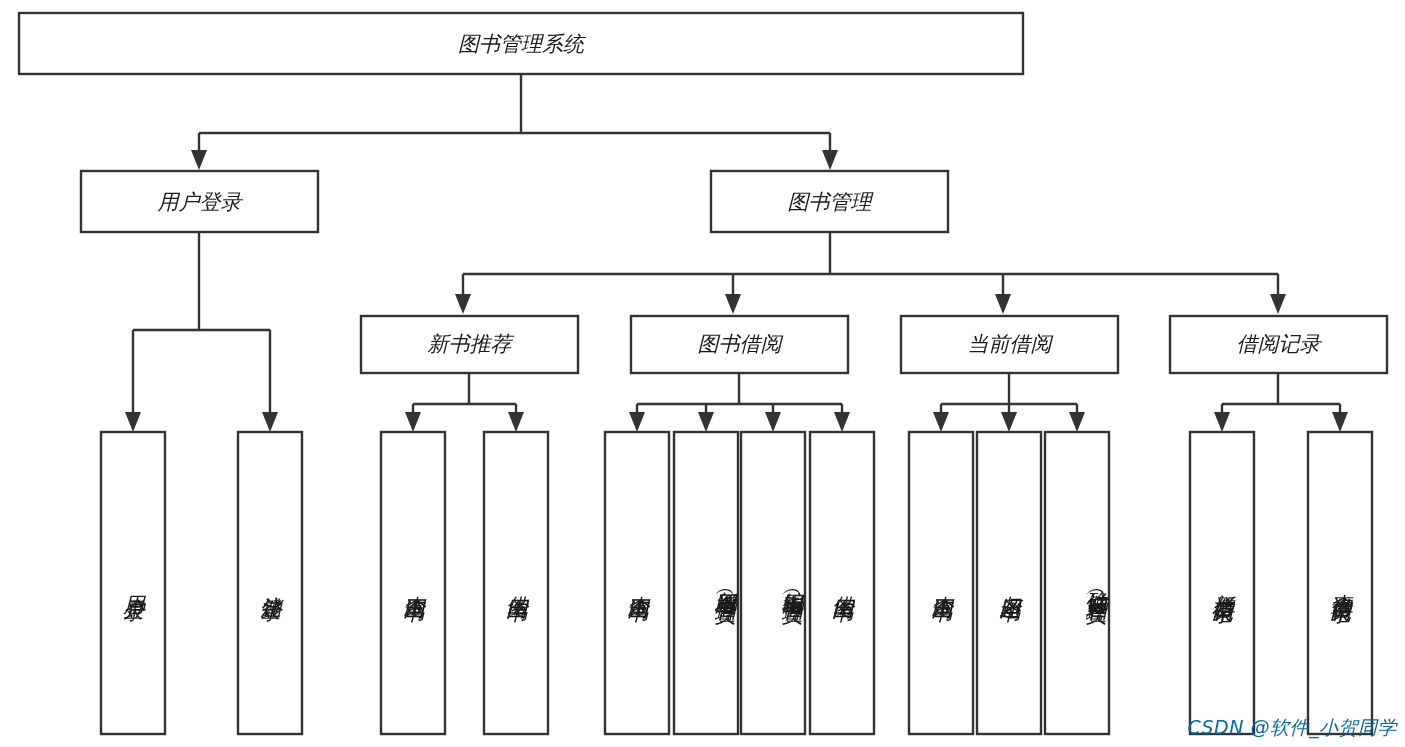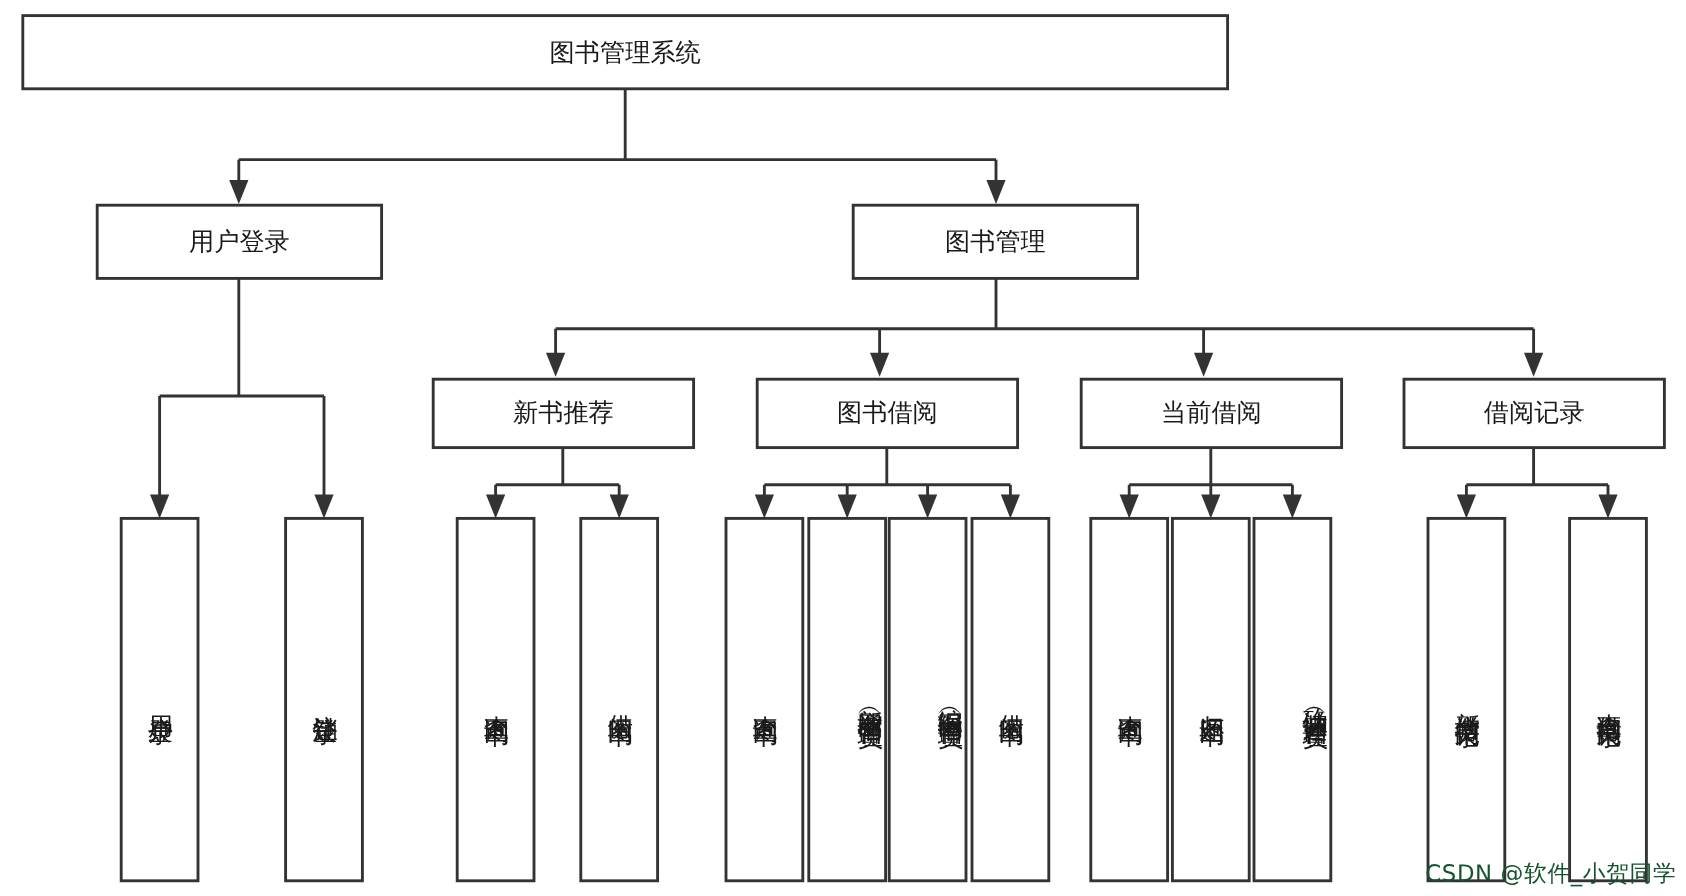--- a/index.html
+++ b/index.html
@@ -13,20 +13,21 @@
     position: relative;
     overflow: hidden;
     font-family: "DejaVu Sans", "Liberation Sans", sans-serif;
   }
   #diagram-root {
     position: absolute;
     left: 0;
     top: 0;
     width: 1405px;
     height: 747px;
+    font-style: italic;
   }
   .node-box {
     fill: #ffffff;
     stroke: #333333;
     stroke-width: 2.4;
   }
   .connector {
     stroke: #333333;
     stroke-width: 2.4;
     fill: none;
@@ -57,21 +58,21 @@
     color: #1a1a1a;
     pointer-events: none;
     white-space: nowrap;
   }
   #watermark {
     position: absolute;
     right: 8px;
     bottom: 6px;
     font-family: "DejaVu Sans", "Liberation Sans", sans-serif;
     font-size: 19px;
-    color: #14532d;
+    color: #0369a1;
     letter-spacing: 0.5px;
     white-space: nowrap;
   }
 </style>
 </head>
 <body>
 
 <div id="diagram-root">
 
   <svg width="1405" height="747" viewBox="0 0 1405 747" xmlns="http://www.w3.org/2000/svg">

